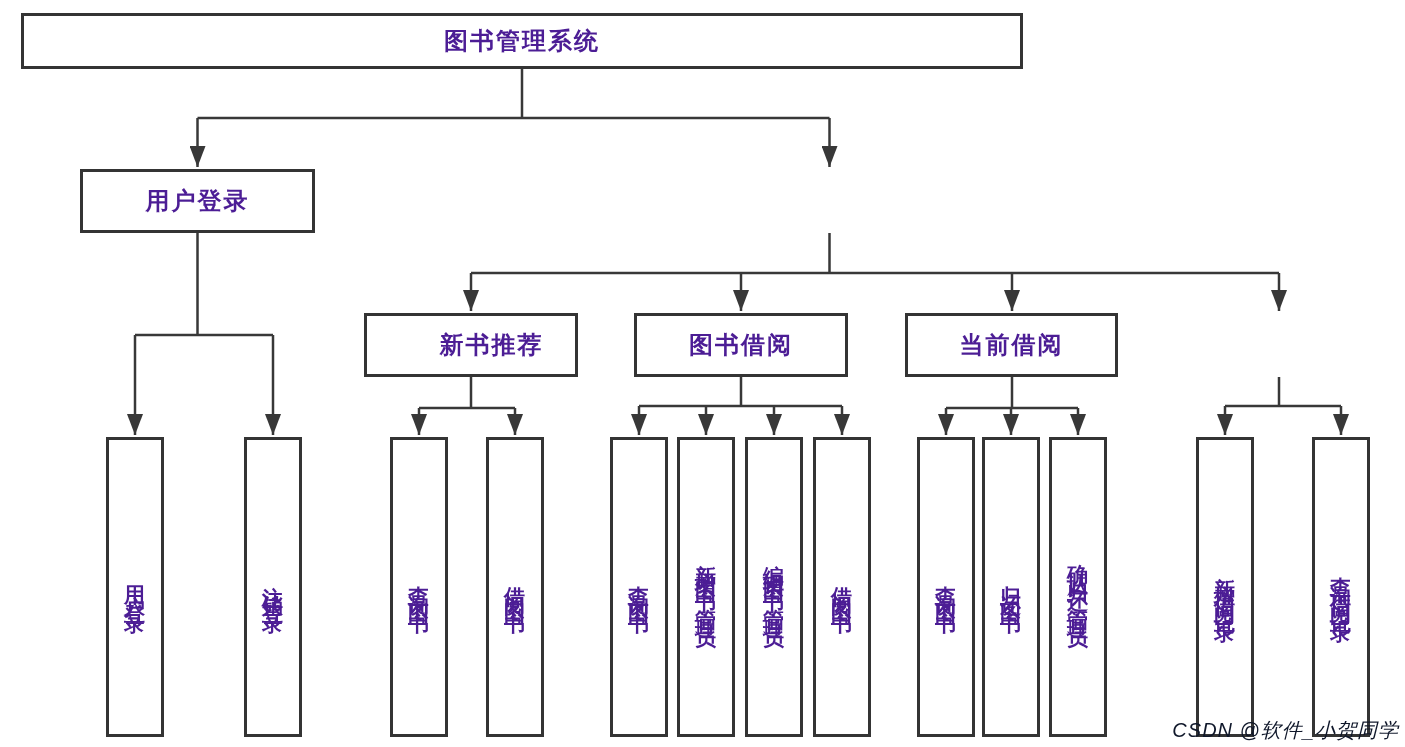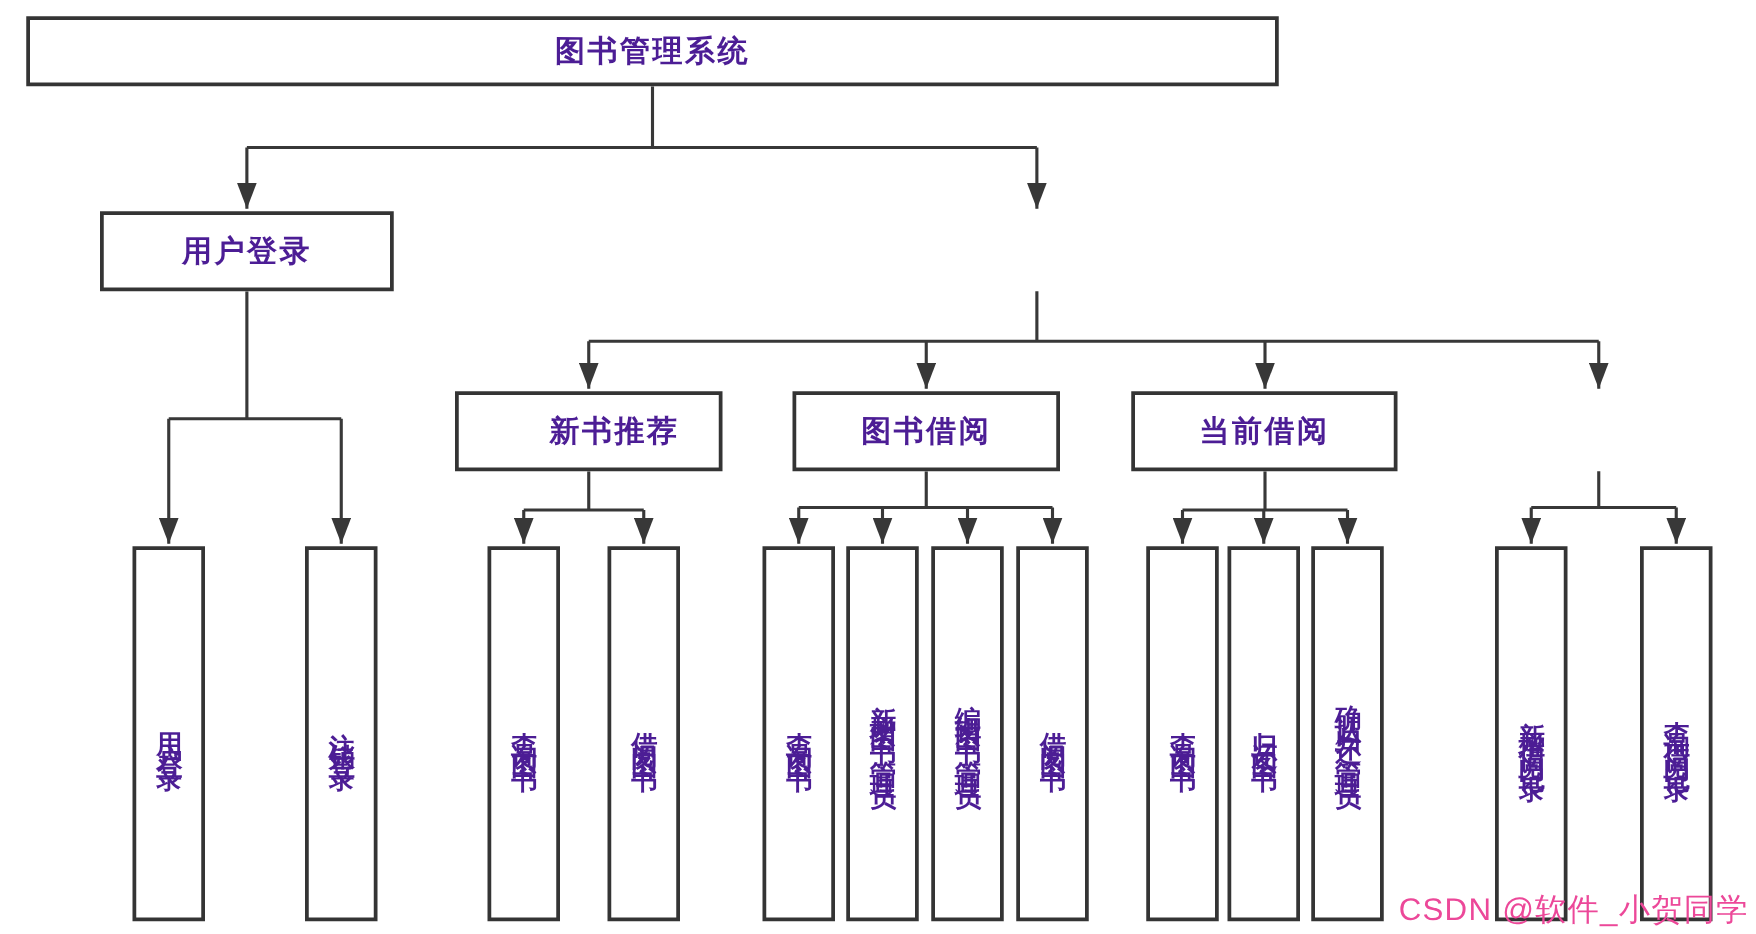--- a/index.html
+++ b/index.html
@@ -42,24 +42,25 @@
     text-orientation: mixed;
     font-size: 21px;
     line-height: 1;
     letter-spacing: 9px;
     white-space: nowrap;
   }
   .watermark {
     position: absolute;
     right: 6px;
     bottom: 3px;
-    font-size: 25px;
+    font-size: 20px;
     letter-spacing: 1px;
-    color: #ec4899;
+    color: #0f172a;
     white-space: nowrap;
+    font-style: italic;
   }
 </style>
 </head>
 <body>
 
 <div class="stage">
 
   <svg class="connectors" width="1405" height="747" viewBox="0 0 1405 747">
     <defs>
       <marker id="ah" markerUnits="userSpaceOnUse" markerWidth="22" markerHeight="16" viewBox="0 0 22 16" refX="21" refY="8" orient="auto">

